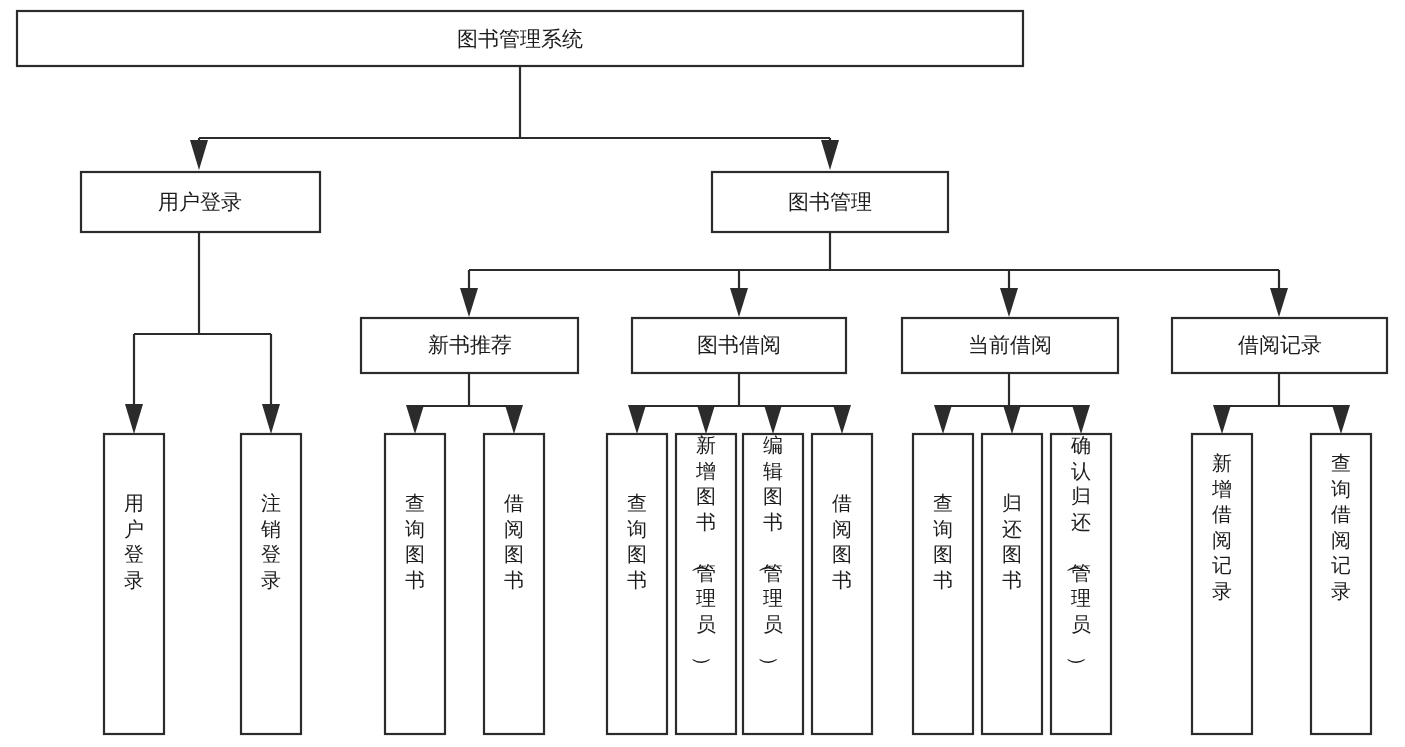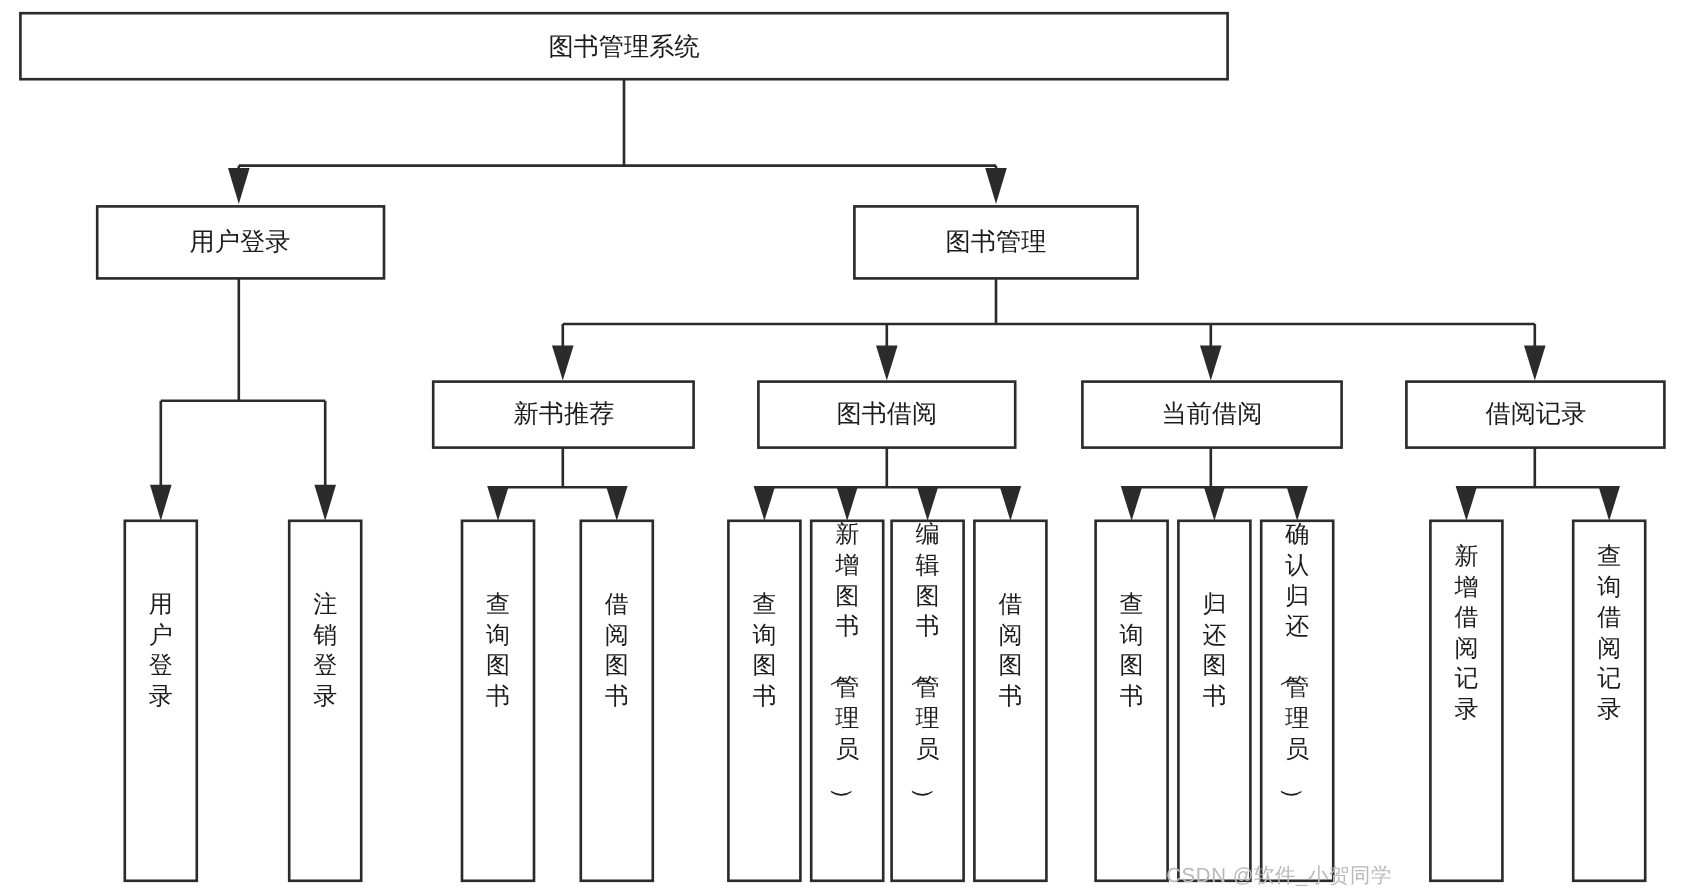--- a/index.html
+++ b/index.html
@@ -227,14 +227,13 @@
       <rect class="node-rect" x="1192" y="434" width="60" height="300"></rect>
       <text class="node-label-vertical" x="1222" y="470"><tspan x="1222" y="470">新</tspan><tspan x="1222" y="495.5">增</tspan><tspan x="1222" y="521">借</tspan><tspan x="1222" y="546.5">阅</tspan><tspan x="1222" y="572">记</tspan><tspan x="1222" y="597.5">录</tspan></text>
     </g>
     <g>
       <rect class="node-rect" x="1311" y="434" width="60" height="300"></rect>
       <text class="node-label-vertical" x="1341" y="470"><tspan x="1341" y="470">查</tspan><tspan x="1341" y="495.5">询</tspan><tspan x="1341" y="521">借</tspan><tspan x="1341" y="546.5">阅</tspan><tspan x="1341" y="572">记</tspan><tspan x="1341" y="597.5">录</tspan></text>
     </g>
 
   </svg>
 
-  <div class="watermark">CSDN @软件_小贺同学</div>
 </div>
 
 </body></html>

